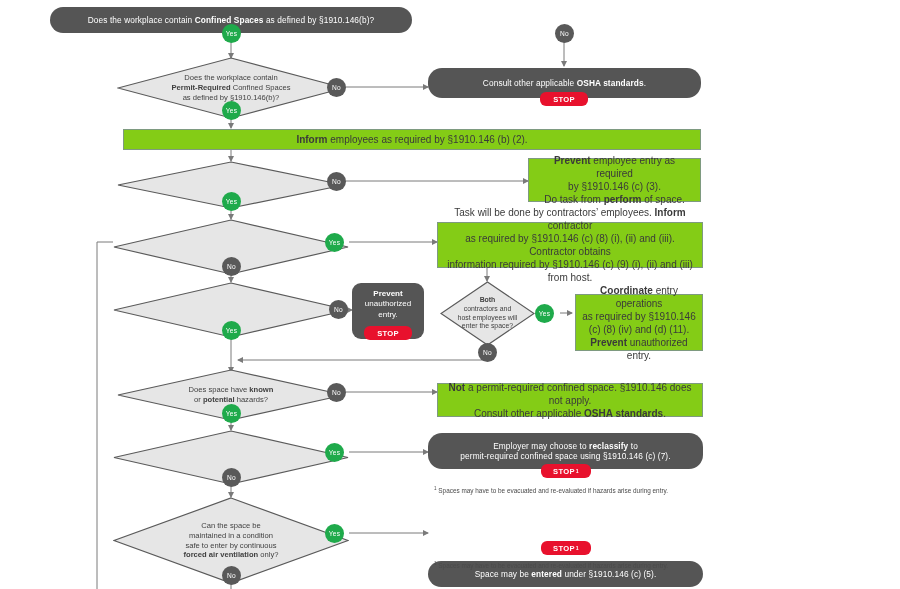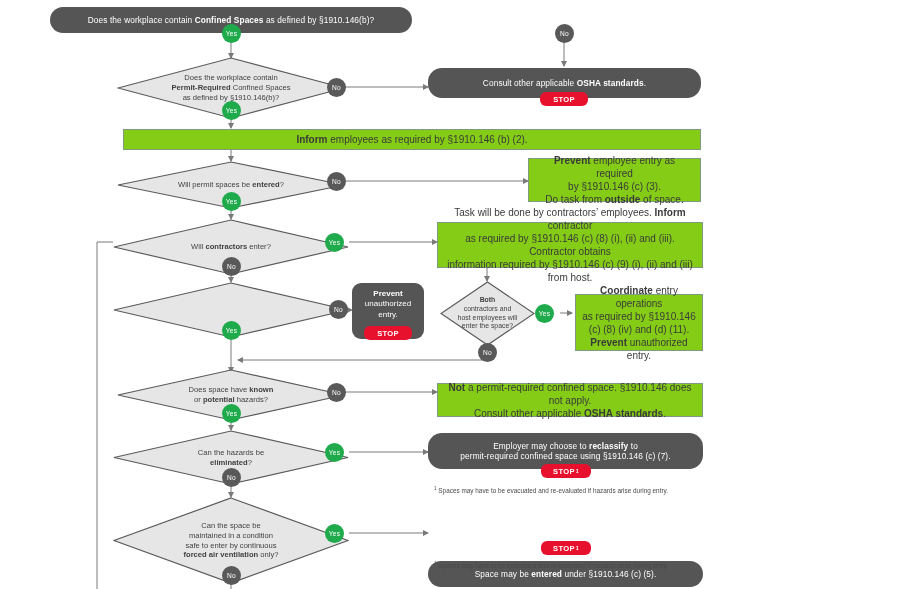--- a/index.html
+++ b/index.html
@@ -169,46 +169,40 @@
   <div class="node rbox" style="left:123px;top:129px;width:578px;height:21px;">
     <span>
       <b>Inform</b><span> employees as required by §1910.146 (b) (2).</span>
     </span>
   </div>
 
   <div class="diamond" style="left:117px;top:161px;width:228px;height:48px;">
     <svg class="dshape" viewBox="0 0 228 48" preserveAspectRatio="none">
       <polygon points="114,1 227,24 114,47 1,24" fill="#e6e6e6" stroke="#5a5a5a" stroke-width="1.2"></polygon>
     </svg>
-    <div class="dtext">
-      <span><span>Will permit spaces be </span><b>entered</b><span>?</span></span>
-    </div>
   </div>
   <div class="bub no" style="left:327px;top:172px;">
       <span>No</span>
     </div>
   <div class="bub yes" style="left:222px;top:192px;">
       <span>Yes</span>
     </div>
 
   <div class="node rbox" style="left:528px;top:158px;width:173px;height:44px;">
     <span>
       <b>Prevent</b><span> employee entry as required</span><br>
       <span>by §1910.146 (c) (3).</span><br>
-      <span>Do task from </span><b>outside</b><span> of space.</span>
+      <span>Do task from </span><b>perform</b><span> of space.</span>
     </span>
   </div>
 
   <div class="diamond" style="left:113px;top:219px;width:236px;height:56px;">
     <svg class="dshape" viewBox="0 0 236 56" preserveAspectRatio="none">
       <polygon points="118,1 235,28 118,55 1,28" fill="#e6e6e6" stroke="#5a5a5a" stroke-width="1.2"></polygon>
     </svg>
-    <div class="dtext">
-      <span><span>Will </span><b>contractors</b><span> enter?</span></span>
-    </div>
   </div>
   <div class="bub yes" style="left:325px;top:233px;">
       <span>Yes</span>
     </div>
   <div class="bub no" style="left:222px;top:257px;">
       <span>No</span>
     </div>
 
   <div class="node rbox" style="left:437px;top:222px;width:266px;height:46px;">
     <span>
@@ -292,26 +286,20 @@
     <span>
       <b>Not</b><span> a permit-required confined space. §1910.146 does not apply.</span><br>
       <span>Consult other applicable </span><b>OSHA standards</b><span>.</span>
     </span>
   </div>
 
   <div class="diamond" style="left:113px;top:430px;width:236px;height:55px;">
     <svg class="dshape" viewBox="0 0 236 55" preserveAspectRatio="none">
       <polygon points="118,1 235,27.5 118,54 1,27.5" fill="#e6e6e6" stroke="#5a5a5a" stroke-width="1.2"></polygon>
     </svg>
-    <div class="dtext">
-      <span>
-        <span>Can the hazards be</span><br>
-        <b>eliminated</b><span>?</span>
-      </span>
-    </div>
   </div>
   <div class="bub yes" style="left:325px;top:443px;">
       <span>Yes</span>
     </div>
   <div class="bub no" style="left:222px;top:468px;">
       <span>No</span>
     </div>
 
   <div class="node pill" style="left:428px;top:433px;width:275px;height:36px;">
     <span>

